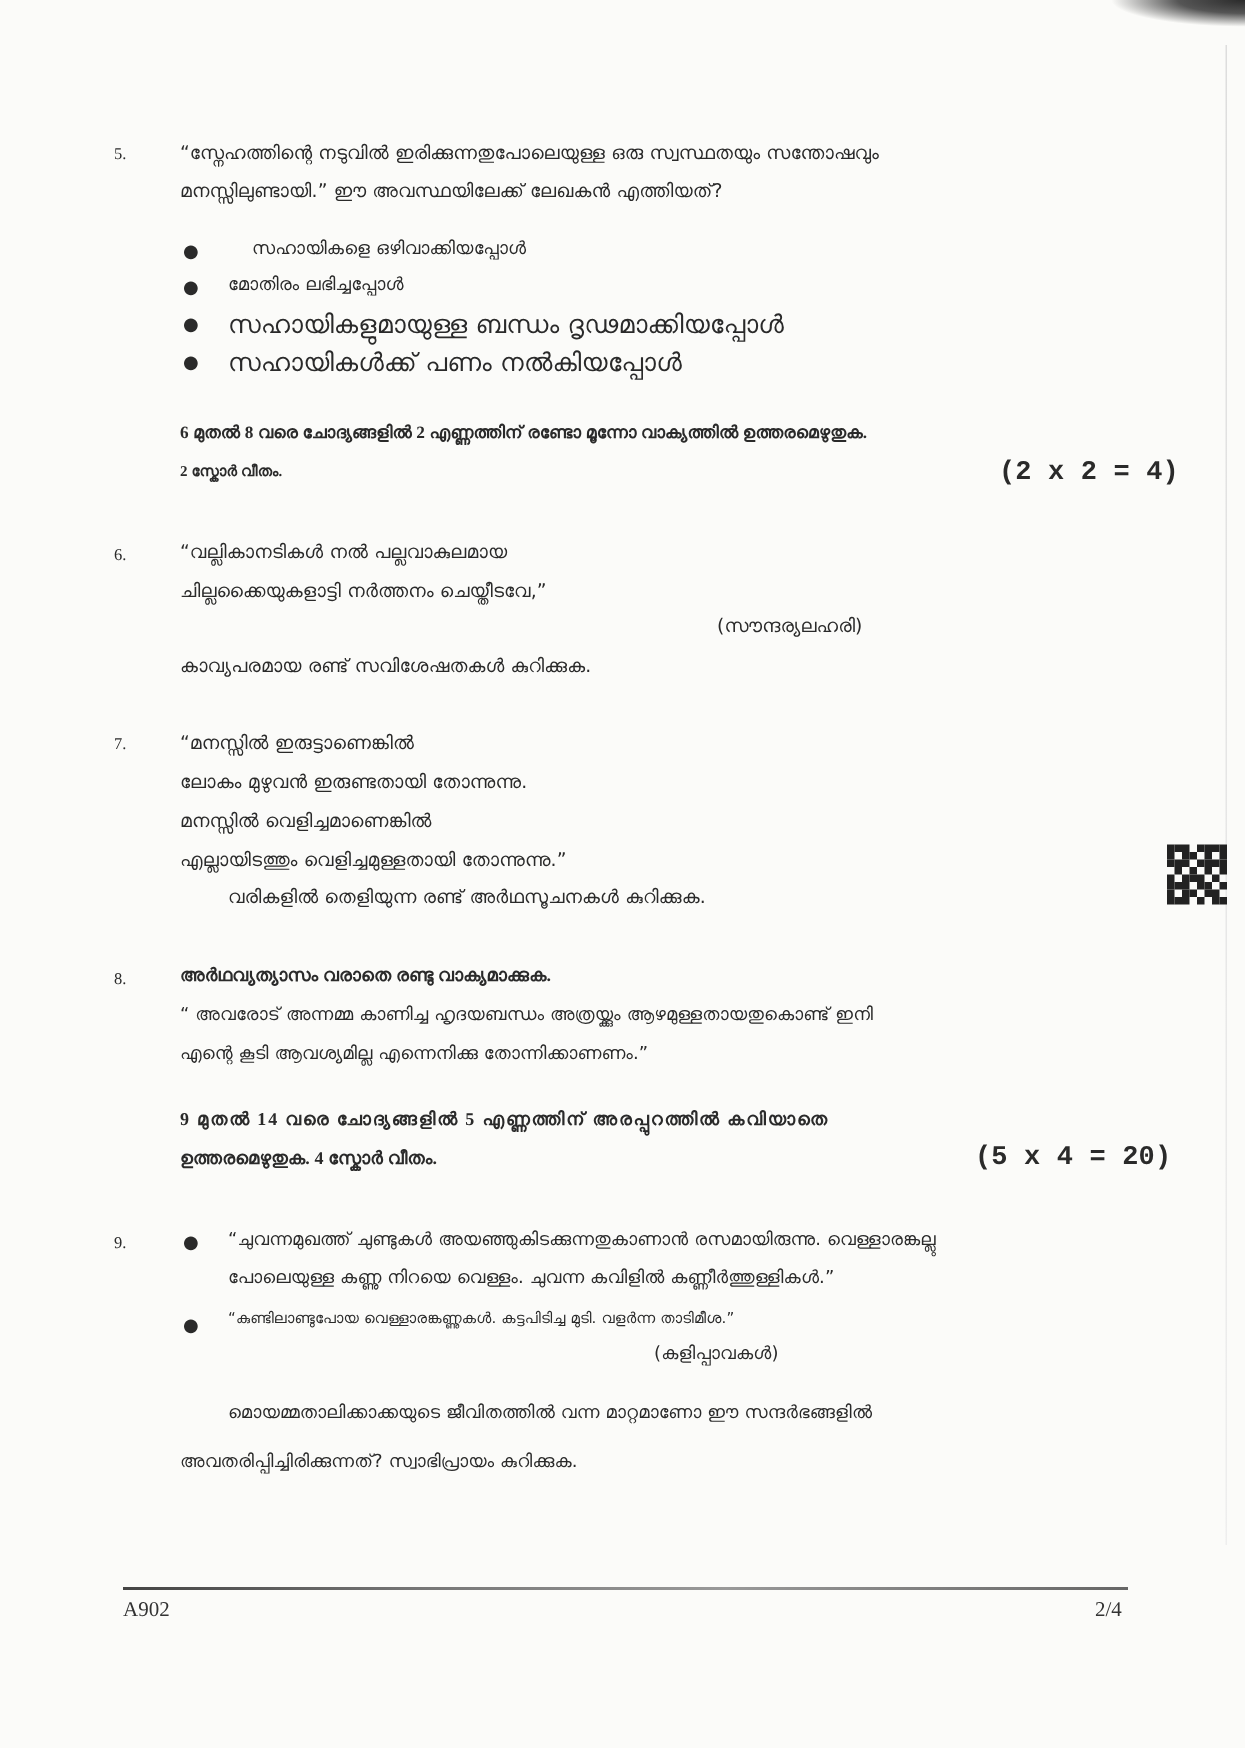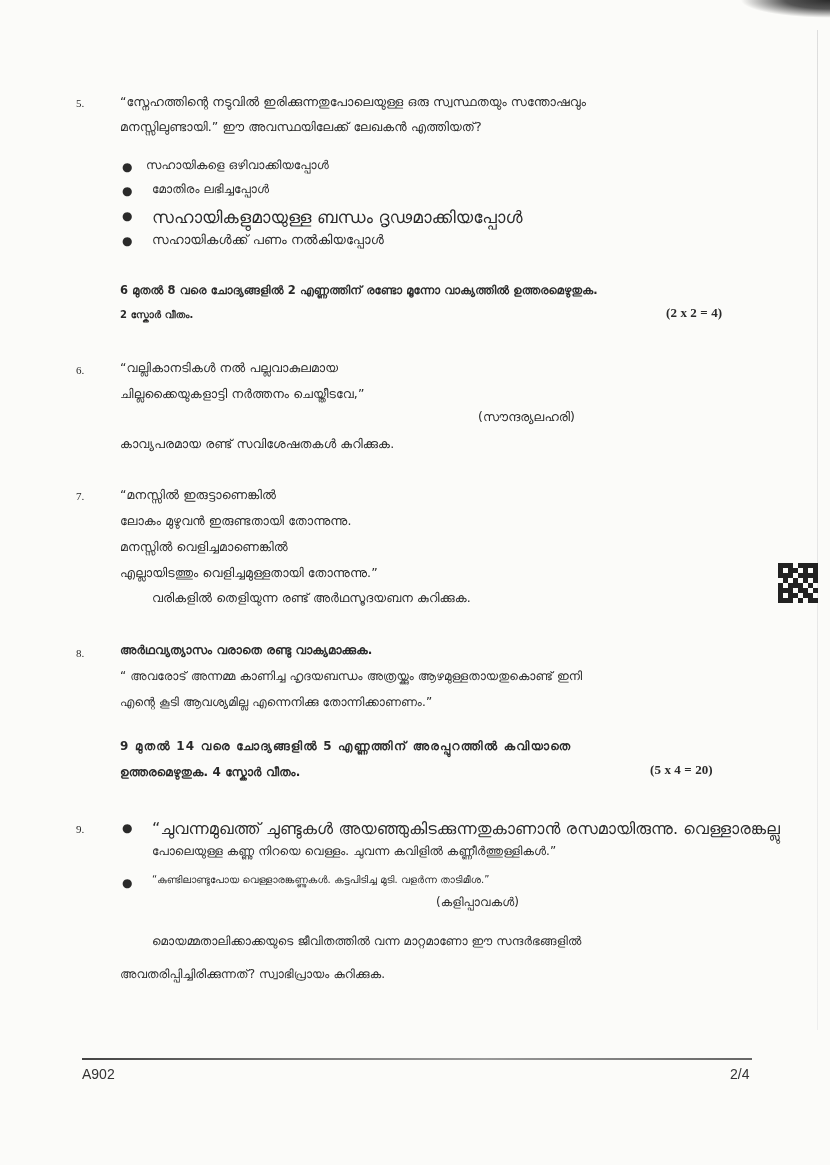--- a/index.html
+++ b/index.html
@@ -12,54 +12,54 @@
   .corner-shadow {
     position: absolute; right: 0; top: 0; width: 90px; height: 18px;
     background: radial-gradient(ellipse at 100% 0%, #2a2a2a 0%, #555 35%, rgba(255,255,255,0) 70%);
   }
   .edge-line {
     position: absolute; right: 12px; top: 30px; width: 1px; height: 1000px;
     background: linear-gradient(#ddd, #eee);
   }
   .qnum { position: absolute; left: 76px; font-size: 11px; font-family: "Liberation Serif", serif; }
   .line { position: absolute; font-size: 12.5px; white-space: nowrap; letter-spacing: 0.1px; }
-  .bold { font-weight: bold; }
+  .bold { font-weight: bold; font-family: Liberation Serif, serif; }
   .bullet { position: absolute; font-size: 12px; }
-  .serif { font-family: Liberation Serif, serif; font-size: 13px; }
+  .serif { font-family: Liberation Mono, monospace; font-size: 18px; }
   .footer-rule {
     position: absolute; left: 82px; top: 1058px; width: 670px; height: 2px;
     background: linear-gradient(90deg, #444 0%, #777 30%, #999 60%, #666 100%);
   }
-  .footer { position: absolute; top: 1066px; font-family: Liberation Sans, sans-serif; font-size: 14px; color: #333; }
+  .footer { position: absolute; top: 1066px; font-family: Liberation Serif, serif; font-size: 14px; color: #333; }
   .qr {
     position: absolute; left: 778px; top: 563px; width: 40px; height: 40px;
     display: grid; grid-template-columns: repeat(8, 5px); grid-template-rows: repeat(8, 5px);
   }
   .qr span { background: #222; }
   .qr span.w { background: transparent; }
 </style>
 </head>
 <body>
 
 <div class="corner-shadow"></div>
 <div class="edge-line"></div>
 
 <section>
   <span class="qnum" style="top:97px">5.</span>
   <div class="line" style="left:120px; top:94px">“സ്നേഹത്തിന്റെ നടുവിൽ ഇരിക്കുന്നതുപോലെയുള്ള ഒരു സ്വസ്ഥതയും സന്തോഷവും</div>
   <div class="line" style="left:120px; top:119px">മനസ്സിലുണ്ടായി.” ഈ അവസ്ഥയിലേക്ക് ലേഖകൻ എത്തിയത്?</div>
 
   <span class="bullet" style="left:122px; top:160px">●</span>
-  <div class="line" style="left:146px; top:158px; font-size:12px">സഹായികളെ ഒഴിവാക്കിയപ്പോൾ</div>
+  <div class="line" style="left:168px; top:158px; font-size:12px">സഹായികളെ ഒഴിവാക്കിയപ്പോൾ</div>
   <span class="bullet" style="left:122px; top:184px">●</span>
   <div class="line" style="left:152px; top:182px; font-size:12px">മോതിരം ലഭിച്ചപ്പോൾ</div>
   <span class="bullet" style="left:122px; top:209px">●</span>
   <div class="line" style="left:152px; top:207px; font-size:17px">സഹായികളുമായുള്ള ബന്ധം ദൃഢമാക്കിയപ്പോൾ</div>
   <span class="bullet" style="left:122px; top:234px">●</span>
-  <div class="line" style="left:152px; top:232px; font-size:13px">സഹായികൾക്ക് പണം നൽകിയപ്പോൾ</div>
+  <div class="line" style="left:152px; top:232px; font-size:17px">സഹായികൾക്ക് പണം നൽകിയപ്പോൾ</div>
 </section>
 
 <section>
   <div class="line bold" style="left:120px; top:283px; font-size:11.5px">6 മുതൽ 8 വരെ ചോദ്യങ്ങളിൽ 2 എണ്ണത്തിന് രണ്ടോ മൂന്നോ വാക്യത്തിൽ ഉത്തരമെഴുതുക.</div>
   <div class="line bold" style="left:120px; top:309px; font-size:10px">2 സ്കോർ വീതം.</div>
   <div class="line serif bold" style="left:666px; top:305px">(2 x 2 = 4)</div>
 </section>
 
 <section>
   <span class="qnum" style="top:364px">6.</span>
@@ -68,21 +68,21 @@
   <div class="line" style="left:478px; top:409px">(സൗന്ദര്യലഹരി)</div>
   <div class="line" style="left:120px; top:436px">കാവ്യപരമായ രണ്ട് സവിശേഷതകൾ കുറിക്കുക.</div>
 </section>
 
 <section>
   <span class="qnum" style="top:490px">7.</span>
   <div class="line" style="left:120px; top:487px">“മനസ്സിൽ ഇരുട്ടാണെങ്കിൽ</div>
   <div class="line" style="left:120px; top:513px">ലോകം മുഴുവൻ ഇരുണ്ടതായി തോന്നുന്നു.</div>
   <div class="line" style="left:120px; top:539px">മനസ്സിൽ വെളിച്ചമാണെങ്കിൽ</div>
   <div class="line" style="left:120px; top:565px">എല്ലായിടത്തും വെളിച്ചമുള്ളതായി തോന്നുന്നു.”</div>
-  <div class="line" style="left:152px; top:590px">വരികളിൽ തെളിയുന്ന രണ്ട്  അർഥസൂദയബന കുറിക്കുക.</div>
+  <div class="line" style="left:152px; top:590px">വരികളിൽ തെളിയുന്ന രണ്ട്  അർഥസൂചനകൾ കുറിക്കുക.</div>
 </section>
 
 <div class="qr">
   <span></span>
     <span></span>
     <span></span>
     <span class="w"></span>
     <span></span>
     <span></span>
     <span></span>
@@ -154,21 +154,21 @@
 
 <section>
   <div class="line bold" style="left:120px; top:739px; font-size:12px; letter-spacing:1.2px">9 മുതൽ 14 വരെ ചോദ്യങ്ങളിൽ 5 എണ്ണത്തിന്  അരപ്പുറത്തിൽ കവിയാതെ</div>
   <div class="line bold" style="left:120px; top:765px; font-size:12px">ഉത്തരമെഴുതുക. 4 സ്കോർ വീതം.</div>
   <div class="line serif bold" style="left:650px; top:762px">(5 x 4  = 20)</div>
 </section>
 
 <section>
   <span class="qnum" style="top:823px">9.</span>
   <span class="bullet" style="left:122px; top:821px">●</span>
-  <div class="line" style="left:152px; top:819px; font-size:16px">“ചുവന്നമുഖത്ത് ചുണ്ടുകൾ അയഞ്ഞുകിടക്കുന്നതുകാണാൻ രസമായിരുന്നു. വെള്ളാരങ്കല്ലു</div>
+  <div class="line" style="left:152px; top:819px; font-size:12px">“ചുവന്നമുഖത്ത് ചുണ്ടുകൾ അയഞ്ഞുകിടക്കുന്നതുകാണാൻ രസമായിരുന്നു. വെള്ളാരങ്കല്ലു</div>
   <div class="line" style="left:152px; top:844px; font-size:12px">പോലെയുള്ള കണ്ണു നിറയെ വെള്ളം. ചുവന്ന കവിളിൽ കണ്ണീർത്തുള്ളികൾ.”</div>
   <span class="bullet" style="left:122px; top:876px">●</span>
   <div class="line" style="left:152px; top:874px; font-size:10px">“കുണ്ടിലാണ്ടുപോയ വെള്ളാരങ്കണ്ണുകൾ. കട്ടപിടിച്ച മുടി. വളർന്ന താടിമീശ.”</div>
   <div class="line" style="left:436px; top:895px; font-size:12px">(കളിപ്പാവകൾ)</div>
   <div class="line" style="left:152px; top:934px; font-size:12px">മൊയമ്മതാലിക്കാക്കയുടെ ജീവിതത്തിൽ വന്ന മാറ്റമാണോ ഈ സന്ദർഭങ്ങളിൽ</div>
   <div class="line" style="left:120px; top:967px; font-size:12px">അവതരിപ്പിച്ചിരിക്കുന്നത്? സ്വാഭിപ്രായം കുറിക്കുക.</div>
 </section>
 
 <div class="footer-rule"></div>
 <div class="footer" style="left:82px">A902</div>

